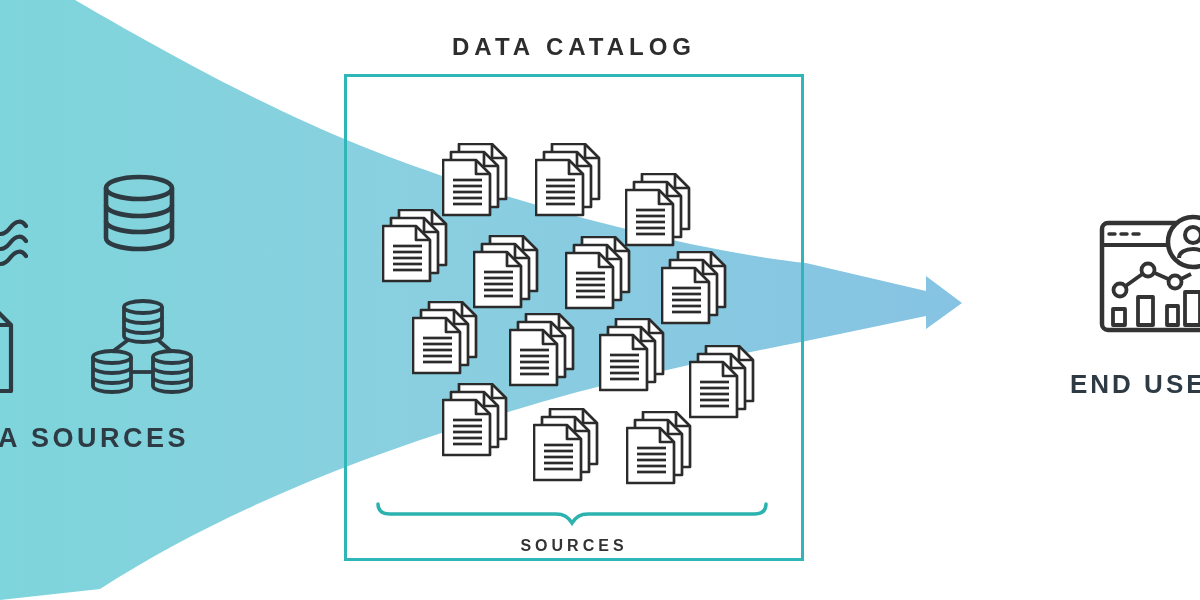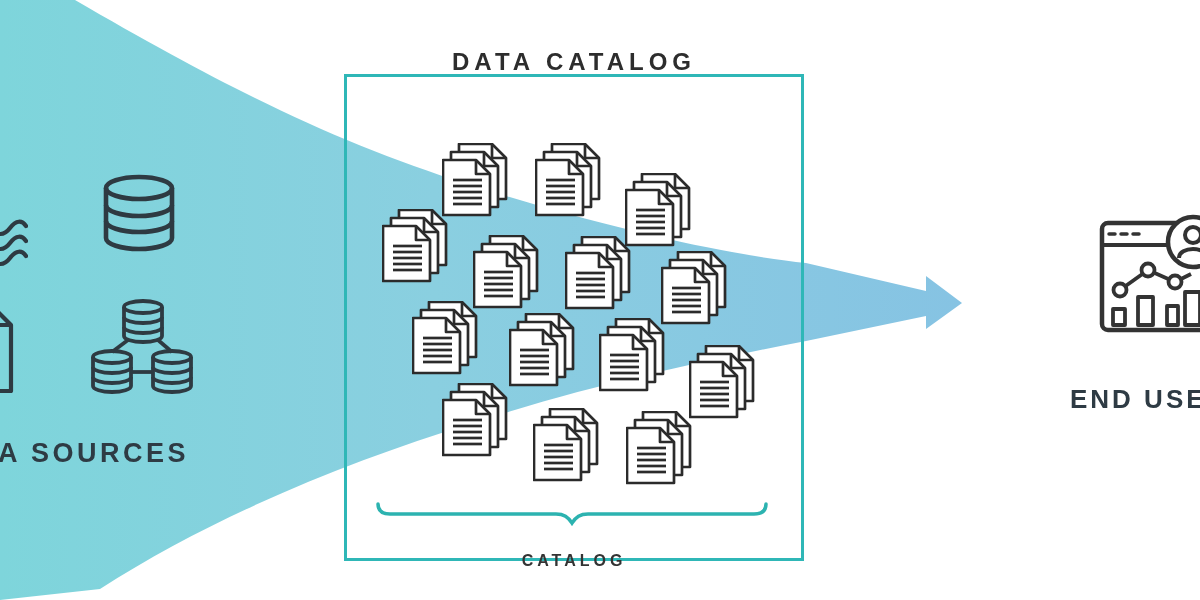--- a/index.html
+++ b/index.html
@@ -2,21 +2,21 @@
 <html><head>
 <meta charset="utf-8">
 <style>
   html,body{margin:0;padding:0;background:#ffffff;}
   #canvas{
     position:relative;width:1200px;height:600px;overflow:hidden;
     background:#ffffff;font-family:"Liberation Sans",sans-serif;
   }
   .abs{position:absolute;}
   .label{
-    font-weight:bold;color:#2e3b44;white-space:nowrap;margin-top:15px;
+    font-weight:bold;color:#2e3b44;white-space:nowrap;
     -webkit-font-smoothing:antialiased;
   }
   #data-catalog-title{
     left:344px;top:33px;width:460px;text-align:center;
     font-size:24px;letter-spacing:5px;color:#2d2d2d;
   }
   #metadata-label{
     left:344px;top:537px;width:460px;text-align:center;
     font-size:16px;letter-spacing:4px;color:#333333;
   }
@@ -304,21 +304,21 @@
         <path d="M11,55 L40,55" stroke="#2b2b2b" stroke-width="2.7"></path>
         <path d="M11,61 L40,61" stroke="#2b2b2b" stroke-width="2.7"></path>
       </svg>
     </div>
 
   <svg class="abs" style="left:370px;top:498px;" width="410" height="32" viewBox="0 0 410 32">
     <path d="M8,6 C8,13 12,16 20,16 L186,16 C194,16 198,19 202,25
              C206,19 210,16 218,16 L384,16 C392,16 396,13 396,6" fill="none" stroke="#2cb3b0" stroke-width="3.5" stroke-linecap="round"></path>
   </svg>
 
-  <div class="abs label" id="metadata-label">CATALOG</div>
+  <div class="abs label" id="metadata-label">SOURCES</div>
 
   <svg class="abs" style="left:1099px;top:212px;" width="132" height="140" viewBox="0 0 132 140">
     <g fill="none" stroke="#333333" stroke-linejoin="round">
       <rect x="3" y="11" width="121" height="107" rx="6" stroke-width="4.5" fill="#ffffff"></rect>
       <path d="M3,33 L124,33" stroke-width="4"></path>
       <g stroke-width="3.5" stroke-linecap="round">
         <path d="M10,22 L16,22"></path>
           <path d="M22,22 L28,22"></path>
           <path d="M34,22 L40,22"></path>
       </g>

